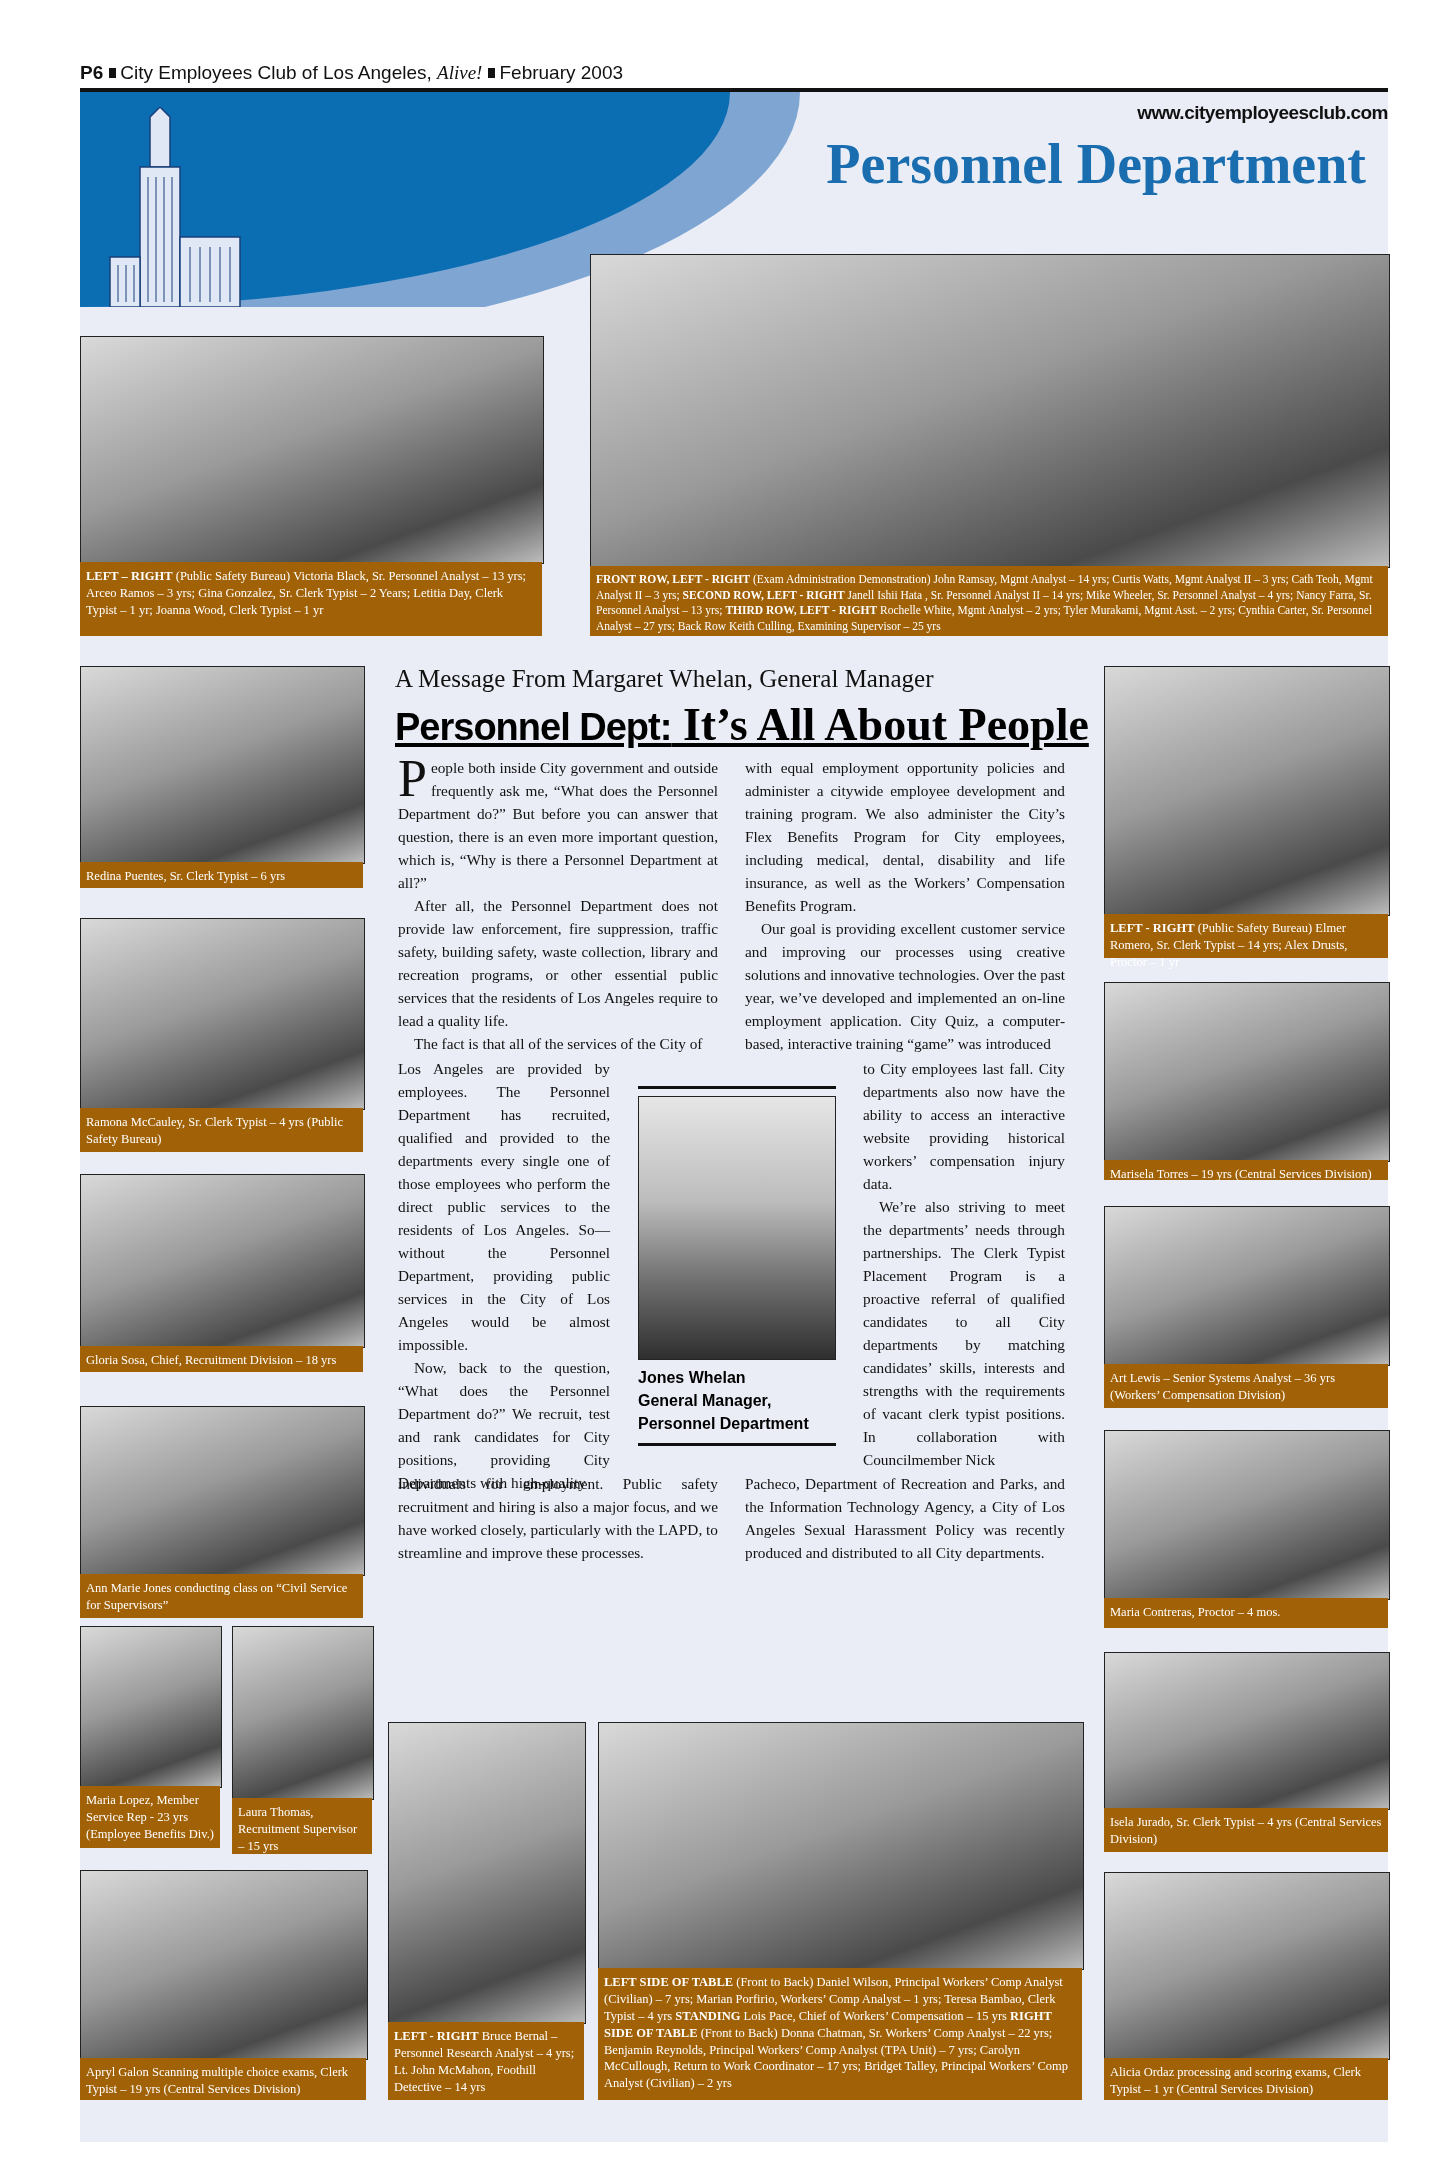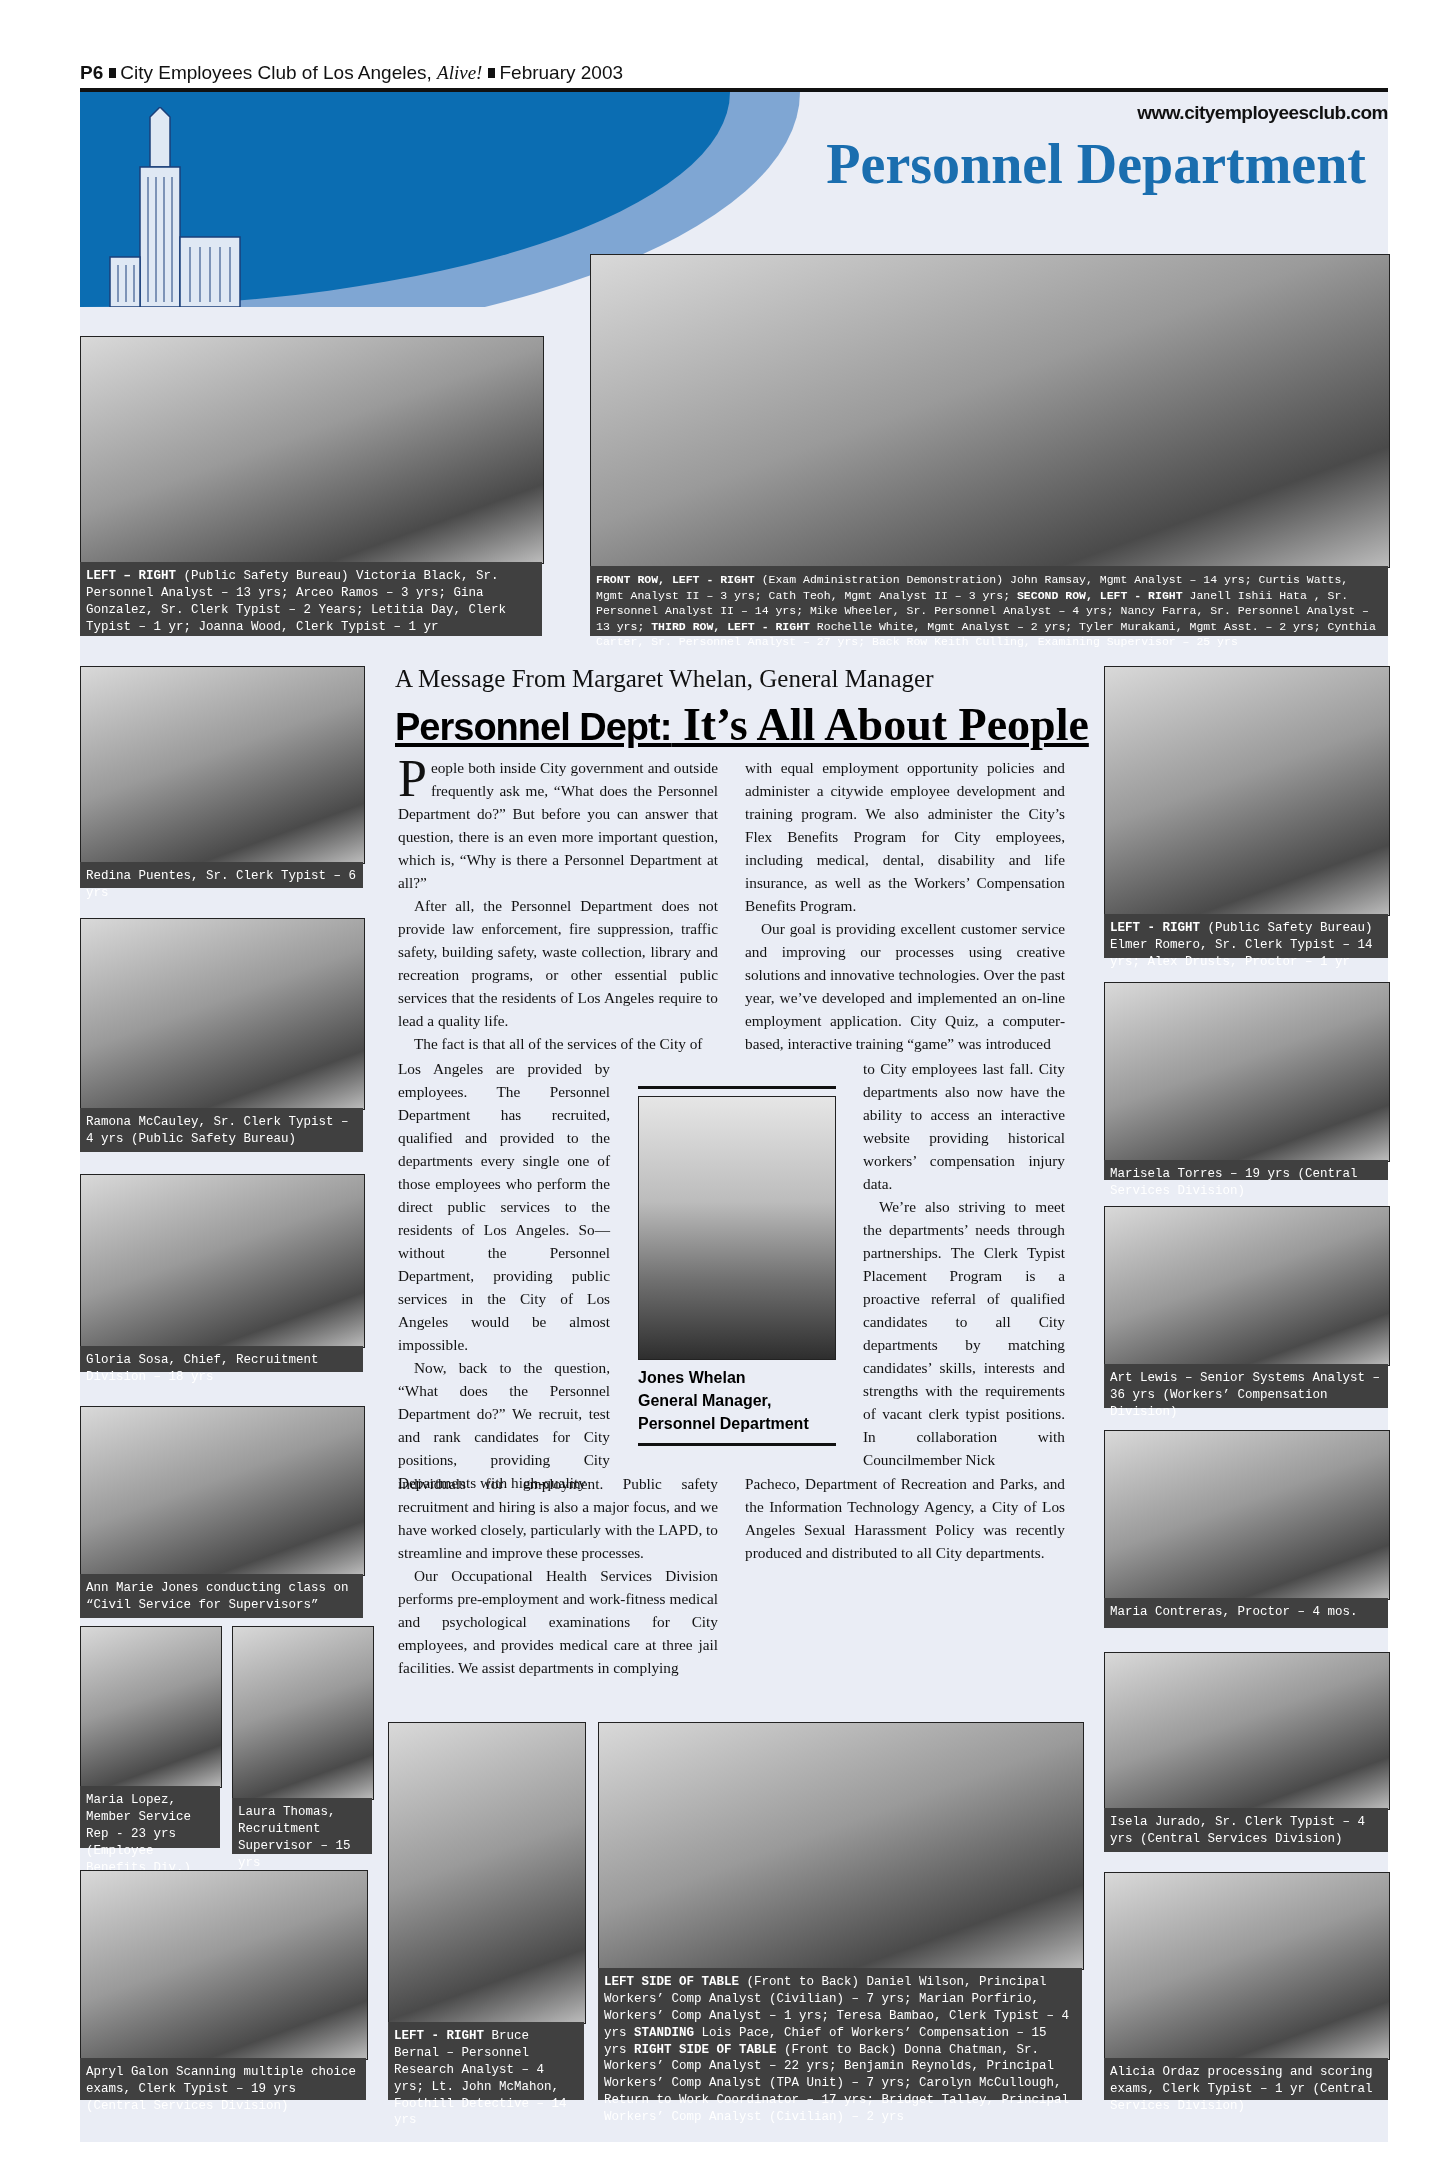--- a/index.html
+++ b/index.html
@@ -16,21 +16,21 @@
   .banner { left: 80px; top: 92px; width: 1308px; height: 215px; overflow: hidden; }
   .banner .blue { position: absolute; left: 0; top: 0; width: 650px; height: 215px; background: #0b6db2; border-bottom-right-radius: 100% 100%; }
   .banner .blue2 { position: absolute; left: 0; top: 0; width: 720px; height: 260px; background: #7fa6d3; border-bottom-right-radius: 100% 100%; z-index: 0; }
   .banner .blue3 { position: absolute; left: 0; top: 0; width: 760px; height: 280px; background: #c9d7ec; border-bottom-right-radius: 100% 100%; z-index: -1; }
   .banner .tower { position: absolute; left: 10px; top: 15px; width: 160px; height: 200px; }
   .dept-title { position: absolute; left: 190px; top: 26px; color: #fff; font-family: "Liberation Serif", serif; font-weight: bold; text-align: center; line-height: 1; }
   .dept-title .l1 { font-size: 58px; display: block; }
   .dept-title .l2 { font-size: 40px; display: block; margin-top: 6px; }
   .personnel-title { position: absolute; right: 22px; top: 40px; color: #1a6eaf; font-family: "Liberation Serif", serif; font-weight: bold; font-size: 56px; }
   .photo { background: linear-gradient(160deg, #d9d9d9 0%, #9a9a9a 45%, #4a4a4a 80%, #bdbdbd 100%); border: 1px solid #222; }
-  .caption { background: #404040; color: #fff; font-family: Liberation Mono, monospace; font-size: 12.5px; line-height: 1.35; padding: 6px 6px; box-sizing: border-box; }
+  .caption { background: #a16207; color: #fff; font-family: Liberation Serif, serif; font-size: 12.5px; line-height: 1.35; padding: 6px 6px; box-sizing: border-box; }
   .caption b { font-weight: bold; }
   .kicker { left: 395px; top: 665px; font-family: "Liberation Serif", serif; font-size: 25px; color: #111; }
   .headline { left: 395px; top: 698px; font-size: 44px; color: #000; white-space: nowrap; text-decoration: underline; }
   .headline .a { font-family: "Liberation Sans", sans-serif; font-weight: 900; font-size: 38px; letter-spacing: -1px; }
   .headline .b { font-family: "Liberation Serif", serif; font-weight: bold; font-size: 46px; }
   .col { font-family: "Liberation Serif", serif; font-size: 15.3px; line-height: 23px; color: #111; text-align: justify; }
   .col p { margin: 0; text-indent: 16px; }
   .col p.first { text-indent: 0; }
   .dropcap { float: left; font-size: 52px; line-height: 42px; margin: 2px 4px 0 0; font-family: "Liberation Serif", serif; }
   .mw-photo { left: 638px; top: 1096px; width: 196px; height: 262px; background: linear-gradient(180deg,#e6e6e6 0%, #bcbcbc 40%, #707070 70%, #2e2e2e 100%); }
@@ -118,21 +118,20 @@
   <p class="first"><span class="dropcap">P</span><span>eople both inside City government and outside frequently ask me, “What does the Personnel Department do?” But before you can answer that question, there is an even more important question, which is, “Why is there a Personnel Department at all?”</span></p>
   <p>After all, the Personnel Department does not provide law enforcement, fire suppression, traffic safety, building safety, waste collection, library and recreation programs, or other essential public services that the residents of Los Angeles require to lead a quality life.</p>
   <p>The fact is that all of the services of the City of</p>
 </div>
 <div class="abs col" style="left:398px; top:1057px; width:212px;">
   <p class="first">Los Angeles are provided by employees. The Personnel Department has recruited, qualified and provided to the departments every single one of those employees who perform the direct public services to the residents of Los Angeles. So—without the Personnel Department, providing public services in the City of Los Angeles would be almost impossible.</p>
   <p>Now, back to the question, “What does the Personnel Department do?” We recruit, test and rank candidates for City positions, providing City Departments with high-quality</p>
 </div>
 <div class="abs col" style="left:398px; top:1472px; width:320px;">
   <p class="first">individuals for employment. Public safety recruitment and hiring is also a major focus, and we have worked closely, particularly with the LAPD, to streamline and improve these processes.</p>
-  <p>Our Occupational Health Services Division performs pre-employment and work-fitness medical and psychological examinations for City employees, and provides medical care at three jail facilities. We assist departments in complying</p>
 </div>
 
 <div class="abs col" style="left:745px; top:756px; width:320px;">
   <p class="first">with equal employment opportunity policies and administer a citywide employee development and training program. We also administer the City’s Flex Benefits Program for City employees, including medical, dental, disability and life insurance, as well as the Workers’ Compensation Benefits Program.</p>
   <p>Our goal is providing excellent customer service and improving our processes using creative solutions and innovative technologies. Over the past year, we’ve developed and implemented an on-line employment application. City Quiz, a computer-based, interactive training “game” was introduced</p>
 </div>
 <div class="abs col" style="left:863px; top:1057px; width:202px;">
   <p class="first">to City employees last fall. City departments also now have the ability to access an interactive website providing historical workers’ compensation injury data.</p>
   <p>We’re also striving to meet the departments’ needs through partnerships. The Clerk Typist Placement Program is a proactive referral of qualified candidates to all City departments by matching candidates’ skills, interests and strengths with the requirements of vacant clerk typist positions. In collaboration with Councilmember Nick</p>
 </div>

